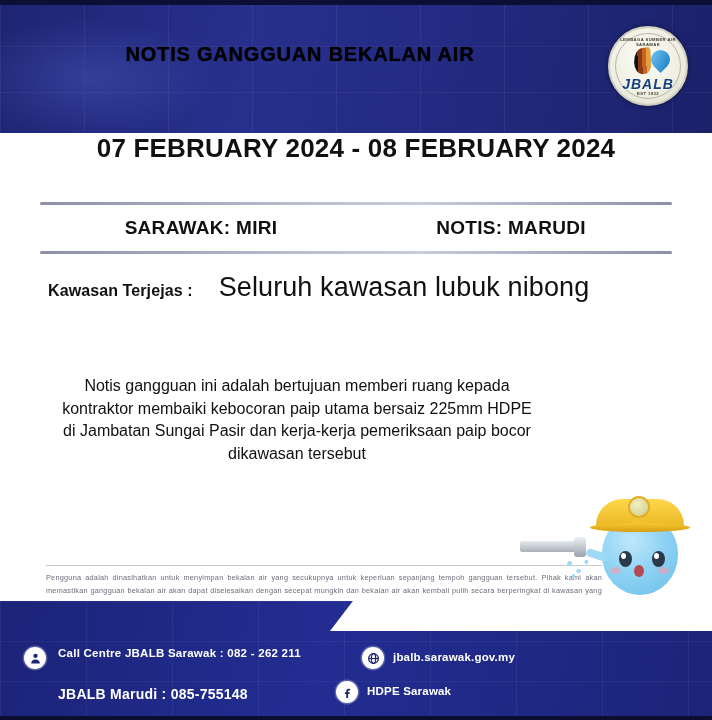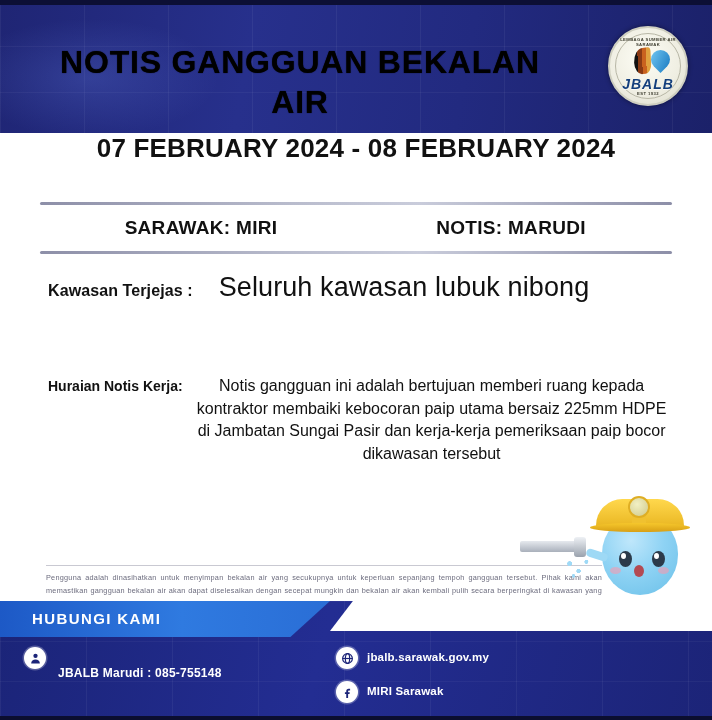--- a/index.html
+++ b/index.html
@@ -34,21 +34,21 @@
   .hdr-glow{
     position:absolute; left:-40px; top:18px; width:260px; height:120px;
     background:radial-gradient(ellipse at center, rgba(120,150,255,.20), transparent 70%);
     pointer-events:none;
   }
   .header-title{
     position:absolute;
     left:36px; top:42px; width:528px;
     text-align:center;
     color:#000000;
-    font-size:32px;
+    font-size:20px;
     font-weight:bold;
     letter-spacing:0.8px;
     line-height:1.26;
     text-shadow:0 0 1px rgba(0,0,0,.9);
   }
 
   
   .logo{
     position:absolute; right:24px; top:26px;
     width:80px; height:80px; border-radius:50%;
@@ -311,22 +311,22 @@
   .contact-left{
     position:absolute; left:24px; top:46px;
     display:flex; align-items:flex-start;
   }
   .contact-left .txts{ margin-left:12px; }
   .contact-left .l1{
     color:#ffffff; font-size:11.5px; font-weight:bold;
     letter-spacing:.25px;
   }
   .contact-left .l2{
-    color:#ffffff; font-size:12px; font-weight:bold;
-    letter-spacing:.25px; margin-top:19px;
+    color:#ffffff; font-size:14px; font-weight:bold;
+    letter-spacing:.25px; margin-top:27px;
   }
 
   .ficon{
     width:22px; height:22px; border-radius:50%;
     background:#ffffff;
     display:flex; align-items:center; justify-content:center;
     flex:0 0 22px;
     box-shadow:0 0 0 1.5px rgba(255,255,255,.25);
   }
   .ficon svg{ display:block; }
@@ -335,21 +335,21 @@
     position:absolute; left:336px; top:46px;
     width:360px;
   }
   .srow{ display:flex; align-items:flex-start; }
   .srow + .srow{ margin-top:12px; }
   .sitem{ display:flex; align-items:center; }
   .sitem .lab{
     color:#ffffff; font-size:11.5px; font-weight:bold;
     margin-left:9px; letter-spacing:.2px; line-height:1.18;
   }
-  .sitem.web{ }
+  .sitem.web{ margin-left:26px; }
 </style>
 </head>
 <body>
 
 <div class="poster">
 
   <div class="header">
     <div class="hdr-glow"></div>
     <div class="header-title">NOTIS GANGGUAN BEKALAN AIR</div>
 
@@ -373,21 +373,20 @@
       <div class="cell">NOTIS: MARUDI</div>
     </div>
     <div class="rule bottom"></div>
 
     <div class="kawasan">
       <div class="lbl">Kawasan Terjejas  :</div>
       <div class="val">Seluruh kawasan lubuk nibong</div>
     </div>
 
     <div class="huraian">
-      <div class="lbl">Huraian Notis Kerja:</div>
       <div class="val">Notis gangguan ini adalah bertujuan memberi ruang kepada kontraktor membaiki kebocoran paip utama bersaiz 225mm HDPE di Jambatan Sungai Pasir dan kerja-kerja pemeriksaan paip bocor dikawasan tersebut</div>
     </div>
 
     <div class="fineprint">
       <div class="fp-rule"></div>
       <p>Pengguna adalah dinasihatkan untuk menyimpan bekalan air yang secukupnya untuk keperluan sepanjang tempoh gangguan tersebut. Pihak kami akan memastikan gangguan bekalan air akan dapat diselesaikan dengan secepat mungkin dan bekalan air akan kembali pulih secara berperingkat di kawasan yang terlibat. Segala kesulitan yang timbul akibat gangguan ini adalah sangat dikesali.</p>
     </div>
 
     <div class="mascot">
       <div class="pipe"></div>
@@ -402,32 +401,30 @@
       <div class="eye l"></div>
       <div class="eye r"></div>
       <div class="cheek l"></div>
       <div class="cheek r"></div>
       <div class="mouth"></div>
     </div>
   </div>
 
   <div class="footer">
     <div class="footer-white"></div>
-    <div class="hubungi-band">
-      <span>HUBUNGI KAMI</span>
-    </div>
 
     <div class="contact-left">
       <div class="ficon">
         <svg width="13" height="13" viewBox="0 0 24 24" fill="#1b2478">
           <circle cx="12" cy="7" r="4"></circle>
           <path d="M4 21c0-4.4 3.6-7 8-7s8 2.6 8 7z"></path>
         </svg>
       </div>
       <div class="txts">
+        <div class="l1">Call Centre JBALB Sarawak : 082 - 262 211</div>
         <div class="l2">JBALB Marudi : 085-755148</div>
       </div>
     </div>
 
     <div class="social">
       <div class="srow">
 
         <div class="sitem web">
           <div class="ficon">
             <svg width="13" height="13" viewBox="0 0 24 24" fill="none" stroke="#1b2478" stroke-width="2.2">
@@ -440,19 +437,19 @@
         </div>
       </div>
 
       <div class="srow">
         <div class="sitem">
           <div class="ficon">
             <svg width="13" height="13" viewBox="0 0 24 24" fill="#1b2478">
               <path d="M14.5 8.5h2.3V5.3h-2.8c-2.6 0-4.3 1.7-4.3 4.3v2H7.2v3.2h2.5V22h3.4v-7.2h2.6l.4-3.2h-3v-1.6c0-1 .4-1.5 1.4-1.5z"></path>
             </svg>
           </div>
-          <div class="lab">MIRI Sarawak</div>
+          <div class="lab">HDPE Sarawak</div>
         </div>
       </div>
     </div>
   </div>
 
 </div>
 
 </body></html>

